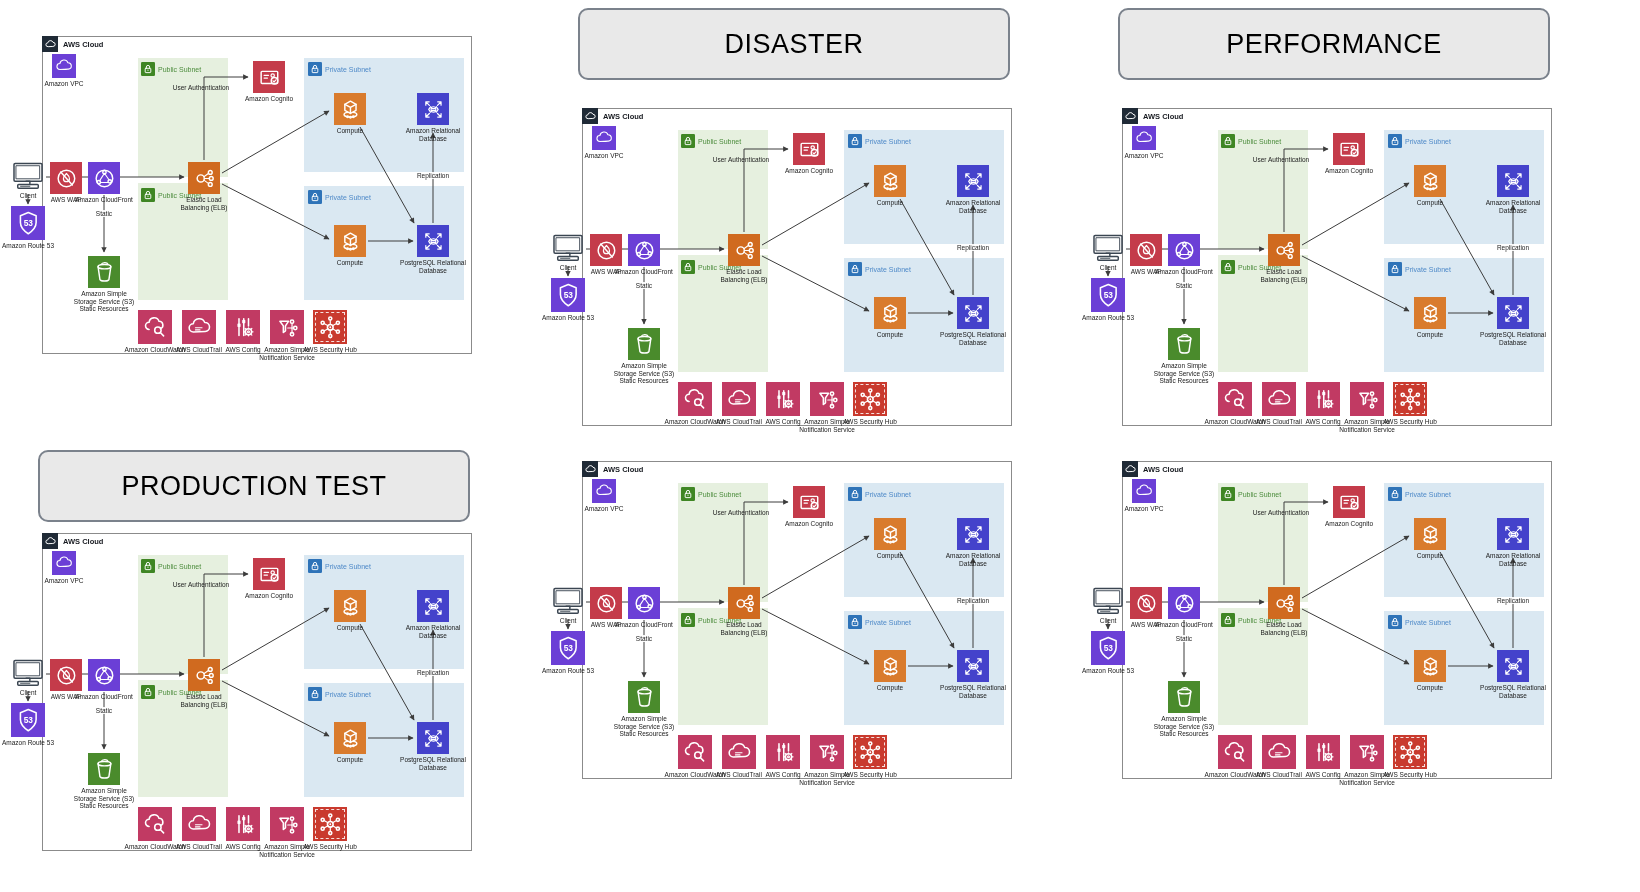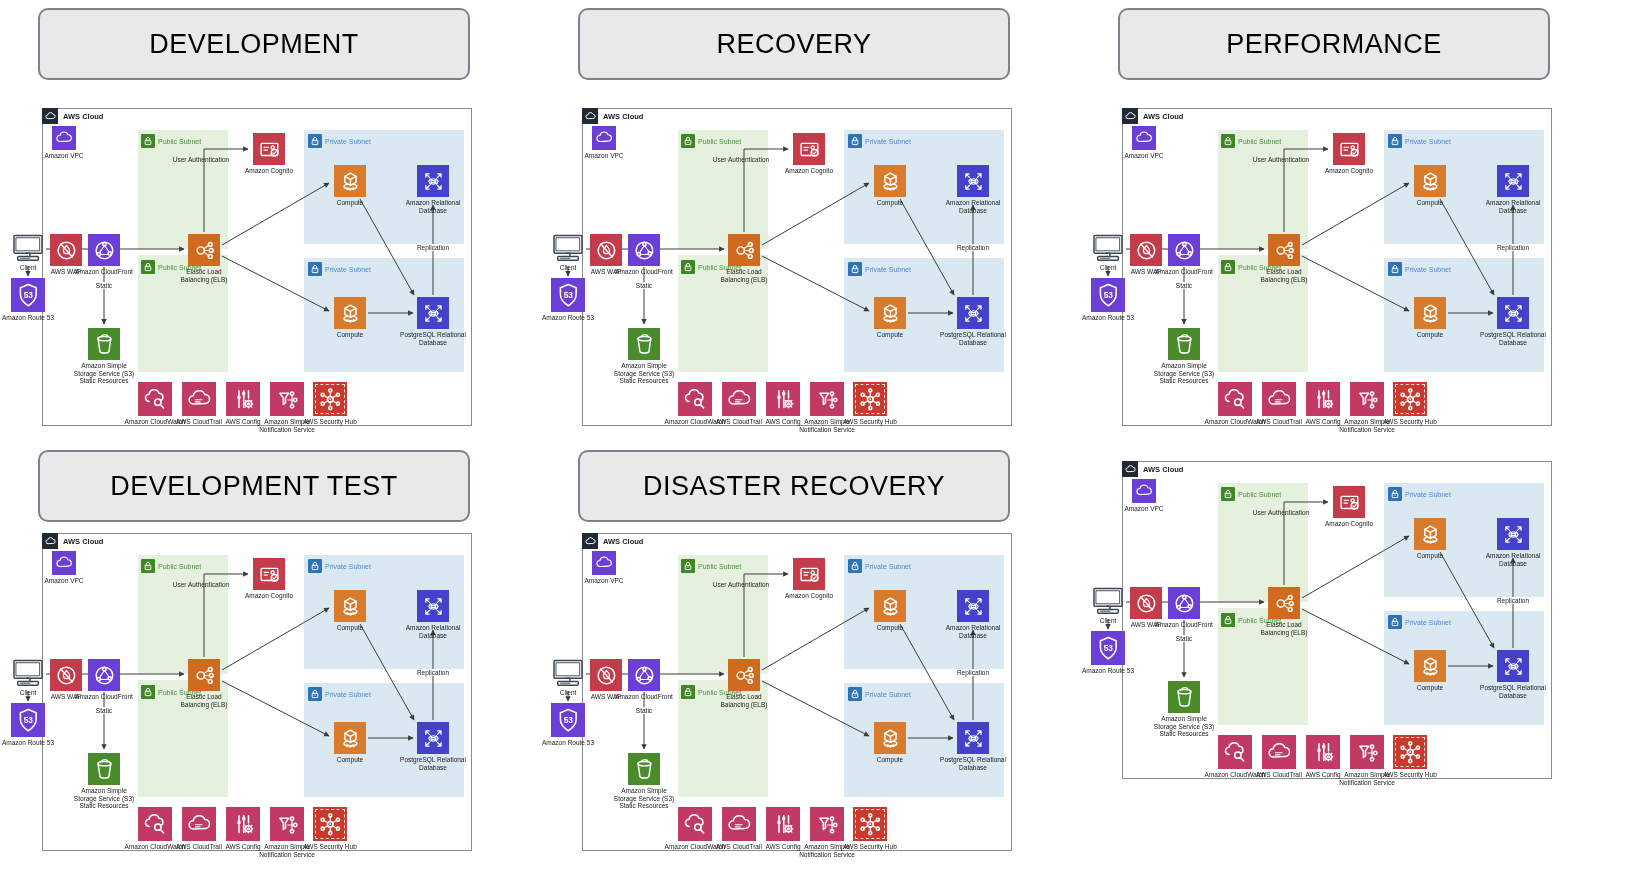--- a/index.html
+++ b/index.html
@@ -44,23 +44,20 @@
   .subnet-tag.blue{color:var(--c-subnet-blue-text,#4e89c8);}
   .edge-label{position:absolute;transform:translateX(-50%);font-size:6.5px;color:#222;white-space:nowrap;}
   .edge-label.bg{background:rgba(255,255,255,.92);padding:0 2px;}
   .client-svg *{stroke:var(--c-client-stroke,#3b4652);fill:none;stroke-width:1.6;stroke-linecap:round;stroke-linejoin:round;}
 </style>
 </head>
 <body>
 
 <div id="canvas">
 <div class="env-panel" id="p0">
-  <div class="title-box">
-    <span>DEVELOPMENT</span>
-  </div>
   <div class="diagram">
     <div class="cloud-box"></div>
     <div class="subnet green" style="left:130px;top:24px;width:90px;height:119px"></div>
     <div class="subnet green" style="left:130px;top:149px;width:90px;height:117px"></div>
     <div class="subnet blue" style="left:296px;top:24px;width:160px;height:114px"></div>
     <div class="subnet blue" style="left:296px;top:152px;width:160px;height:114px"></div>
 
     <svg class="arrows" width="470" height="322" viewBox="0 0 470 322">
       <defs>
         <marker id="ah" viewBox="0 0 6 6" markerWidth="6.5" markerHeight="6.5" refX="5" refY="3" orient="auto">
@@ -347,21 +344,21 @@
           <circle cx="5.6" cy="8.3" r="1.3"></circle>
         </svg>
       </div>
       <div class="nlabel">AWS Security Hub</div>
     </div>
   </div>
 </div>
 
 <div class="env-panel" id="p1">
   <div class="title-box">
-    <span>RECOVERY</span>
+    <span>DISASTER</span>
   </div>
   <div class="diagram">
     <div class="cloud-box"></div>
     <div class="subnet green" style="left:130px;top:24px;width:90px;height:119px"></div>
     <div class="subnet green" style="left:130px;top:149px;width:90px;height:117px"></div>
     <div class="subnet blue" style="left:296px;top:24px;width:160px;height:114px"></div>
     <div class="subnet blue" style="left:296px;top:152px;width:160px;height:114px"></div>
 
     <svg class="arrows" width="470" height="322" viewBox="0 0 470 322">
       <defs>
@@ -951,21 +948,21 @@
           <circle cx="5.6" cy="8.3" r="1.3"></circle>
         </svg>
       </div>
       <div class="nlabel">AWS Security Hub</div>
     </div>
   </div>
 </div>
 
 <div class="env-panel row2" id="p3">
   <div class="title-box">
-    <span>DEVELOPMENT TEST</span>
+    <span>PRODUCTION TEST</span>
   </div>
   <div class="diagram">
     <div class="cloud-box"></div>
     <div class="subnet green" style="left:130px;top:24px;width:90px;height:119px"></div>
     <div class="subnet green" style="left:130px;top:149px;width:90px;height:117px"></div>
     <div class="subnet blue" style="left:296px;top:24px;width:160px;height:114px"></div>
     <div class="subnet blue" style="left:296px;top:152px;width:160px;height:114px"></div>
 
     <svg class="arrows" width="470" height="322" viewBox="0 0 470 322">
       <defs>
@@ -1252,23 +1249,20 @@
           <circle cx="5.6" cy="15.7" r="1.3"></circle>
           <circle cx="5.6" cy="8.3" r="1.3"></circle>
         </svg>
       </div>
       <div class="nlabel">AWS Security Hub</div>
     </div>
   </div>
 </div>
 
 <div class="env-panel row2" id="p4">
-  <div class="title-box">
-    <span>DISASTER RECOVERY</span>
-  </div>
   <div class="diagram">
     <div class="cloud-box"></div>
     <div class="subnet green" style="left:130px;top:24px;width:90px;height:119px"></div>
     <div class="subnet green" style="left:130px;top:149px;width:90px;height:117px"></div>
     <div class="subnet blue" style="left:296px;top:24px;width:160px;height:114px"></div>
     <div class="subnet blue" style="left:296px;top:152px;width:160px;height:114px"></div>
 
     <svg class="arrows" width="470" height="322" viewBox="0 0 470 322">
       <defs>
         <marker id="ah" viewBox="0 0 6 6" markerWidth="6.5" markerHeight="6.5" refX="5" refY="3" orient="auto">

